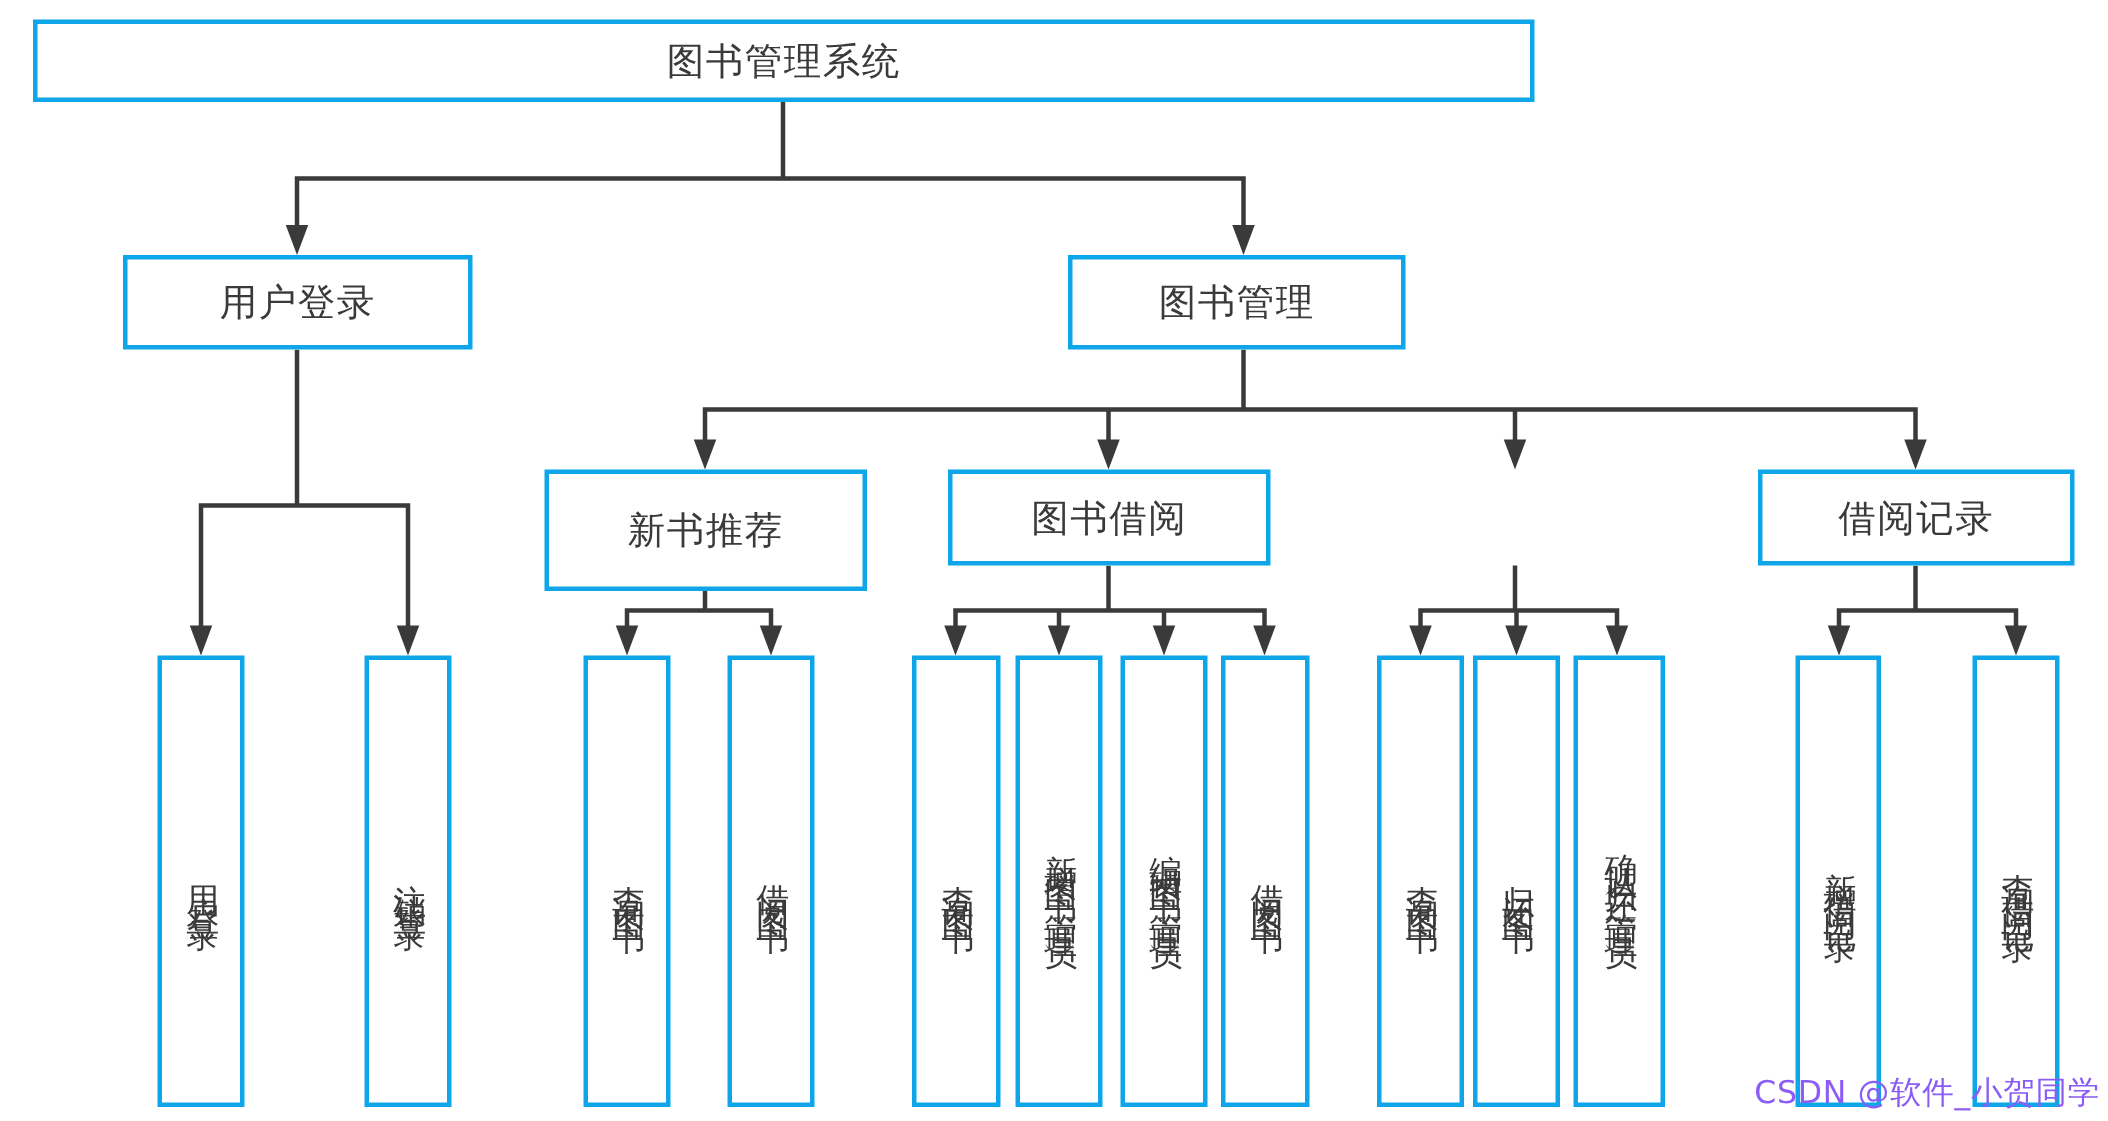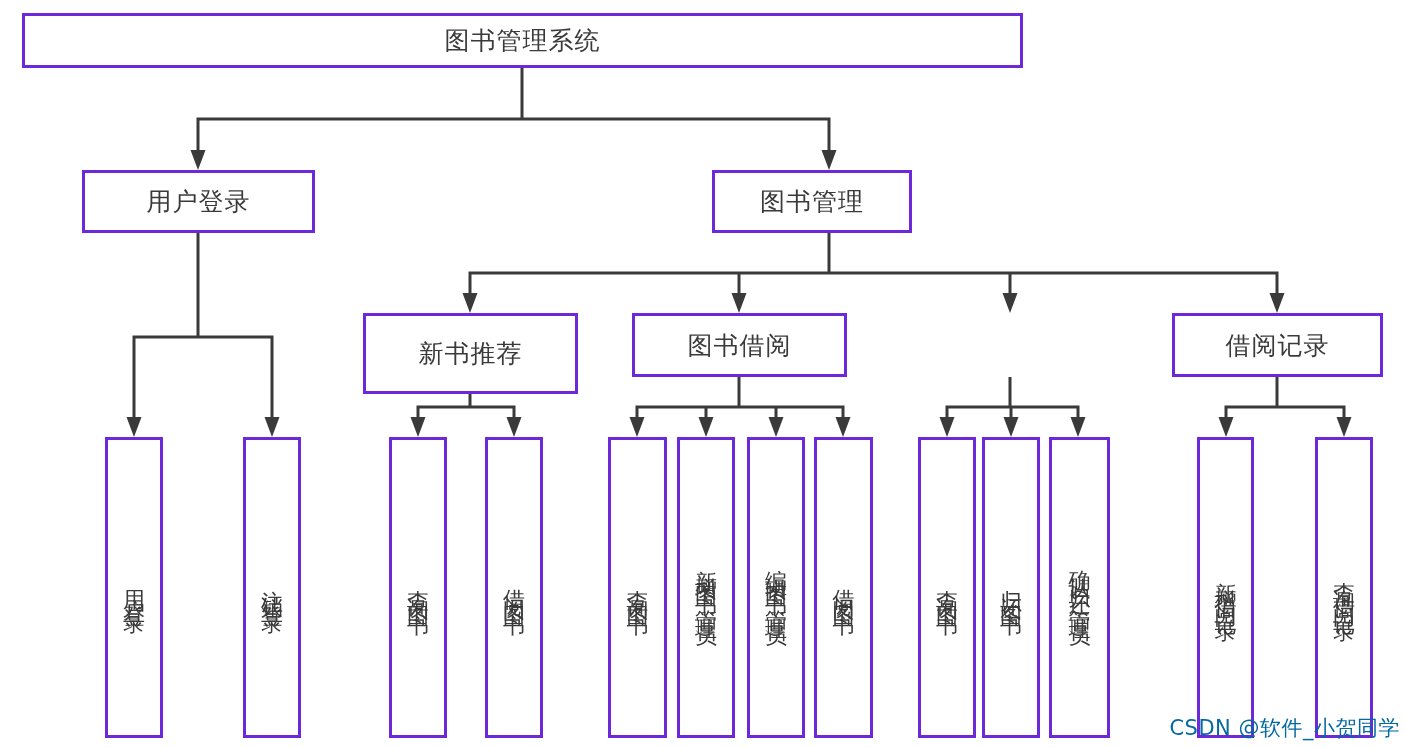--- a/index.html
+++ b/index.html
@@ -19,21 +19,21 @@
     position: absolute;
     left: 0;
     top: 0;
     width: 1405px;
     height: 747px;
     pointer-events: none;
   }
   .node {
     position: absolute;
     box-sizing: border-box;
-    border: 3px solid #6d28d9;
+    border: 3px solid #0ea5e9;
     background: #ffffff;
     display: flex;
     align-items: center;
     justify-content: center;
     color: #3a3a3a;
   }
   .node.h {
     font-size: 25px;
     letter-spacing: 1px;
     white-space: nowrap;
@@ -46,21 +46,21 @@
     text-orientation: mixed;
     line-height: 1.1;
     letter-spacing: 8px;
     white-space: nowrap;
   }
   .watermark {
     position: absolute;
     right: 5px;
     bottom: 5px;
     font-size: 21px;
-    color: #0369a1;
+    color: #8b5cf6;
     letter-spacing: 0.5px;
     white-space: nowrap;
     z-index: 5;
   }
 </style>
 </head>
 <body>
 
 <div class="canvas">
 
@@ -111,21 +111,21 @@
     </g>
   </svg>
 
   <div class="node h" style="left:22px; top:13px; width:1001px; height:55px;">
     <span>图书管理系统</span>
   </div>
 
   <div class="node h" style="left:82px; top:170px; width:233px; height:63px;">
     <span>用户登录</span>
   </div>
-  <div class="node h" style="left:712px; top:170px; width:200px; height:63px;">
+  <div class="node h" style="left:712px; top:170px; width:225px; height:63px;">
     <span>图书管理</span>
   </div>
 
   <div class="node h" style="left:363px; top:313px; width:215px; height:81px;">
     <span>新书推荐</span>
   </div>
   <div class="node h" style="left:632px; top:313px; width:215px; height:64px;">
     <span>图书借阅</span>
   </div>
   <div class="node h" style="left:1172px; top:313px; width:211px; height:64px;">

